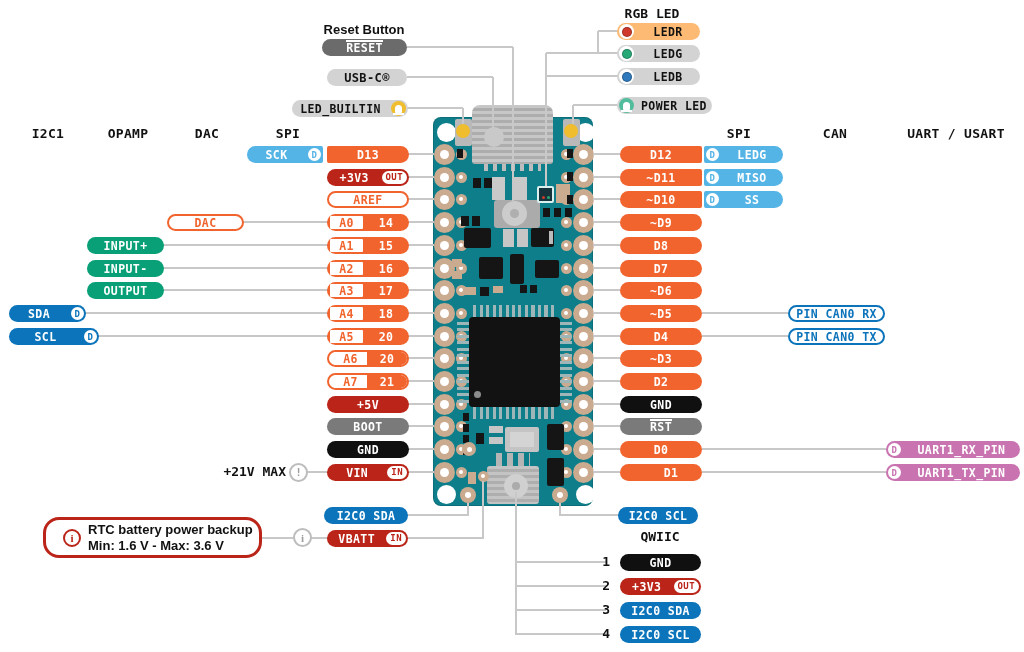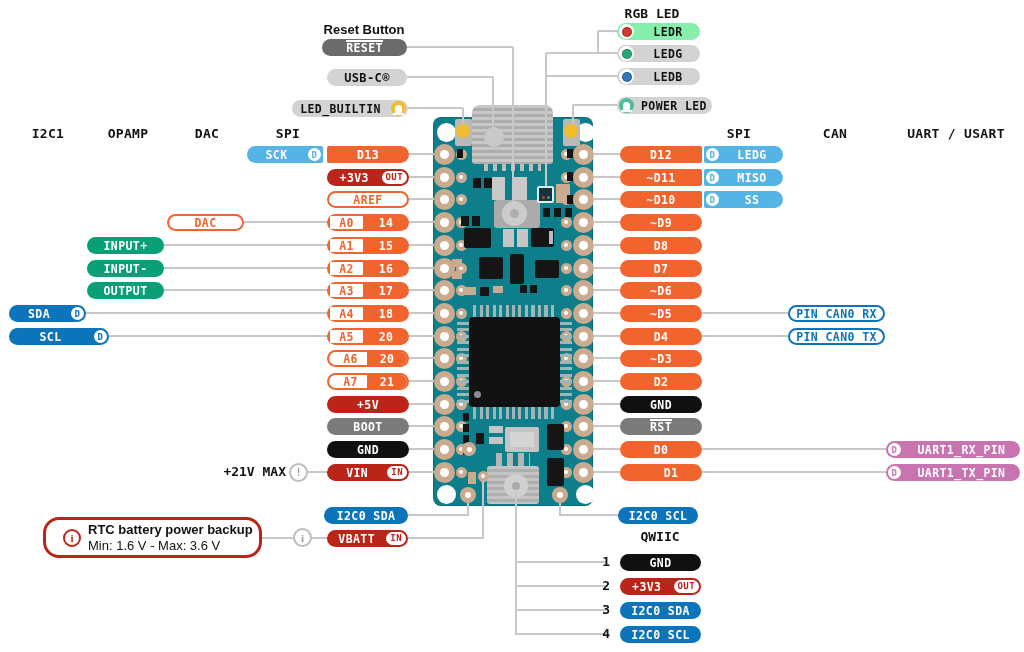--- a/index.html
+++ b/index.html
@@ -351,21 +351,21 @@
       <span class="lbl">18</span>
     </div>
     <div class="pill" style="left: 9px; top: 305px; width: 77px; background: rgb(12, 116, 186);">
       <span class="lbl">SDA</span>
       <span class="dc" style="color: rgb(12, 116, 186);">D</span>
     </div>
     <div class="pill" style="left: 327px; top: 328px; width: 82px; background: rgb(241, 100, 46);">
       <span class="abox" style="color: rgb(241, 100, 46);">A5</span>
       <span class="lbl">20</span>
     </div>
-    <div class="pill" style="left: 9px; top: 328px; width: 100px; background: rgb(12, 116, 186);">
+    <div class="pill" style="left: 9px; top: 328px; width: 90px; background: rgb(12, 116, 186);">
       <span class="lbl">SCL</span>
       <span class="dc" style="color: rgb(12, 116, 186);">D</span>
     </div>
     <div class="pill" style="left: 327px; top: 350px; width: 82px; background: rgb(255, 255, 255); border: 2.5px solid rgb(241, 100, 46);">
       <span class="abox" style="color: rgb(241, 100, 46); margin-left: 5px;">A6</span>
       <span class="afill" style="background: rgb(241, 100, 46);">20</span>
     </div>
     <div class="pill" style="left: 327px; top: 373px; width: 82px; background: rgb(255, 255, 255); border: 2.5px solid rgb(241, 100, 46);">
       <span class="abox" style="color: rgb(241, 100, 46); margin-left: 5px;">A7</span>
       <span class="afill" style="background: rgb(241, 100, 46);">21</span>
@@ -470,21 +470,21 @@
     <div class="pill" style="left: 327px; top: 69px; width: 80px; background: rgb(211, 211, 211); color: rgb(17, 17, 17); font-size: 12px;">
       <span class="lbl">USB-C®</span>
     </div>
     <div class="pill" style="left: 292px; top: 100px; width: 116px; background: rgb(211, 211, 211); color: rgb(17, 17, 17);">
       <span class="lbl">LED_BUILTIN</span>
       <span class="dc" style="background: rgb(239, 189, 45); width: 15px; height: 15px; flex: 0 0 15px;">
         <span class="ledg"></span>
       </span>
     </div>
     <div class="ttl" style="left: 652px; top: 6px;">RGB LED</div>
-    <div class="pill" style="left: 617px; top: 23px; width: 83px; background: #86efac; color: rgb(17, 17, 17);">
+    <div class="pill" style="left: 617px; top: 23px; width: 83px; background: #fdba74; color: rgb(17, 17, 17);">
       <span class="dc" style="width: 15px; height: 15px; flex: 0 0 15px;">
         <span style="width: 10px; height: 10px; border-radius: 50%; border: 1.5px solid rgba(0, 0, 0, 0.25); box-sizing: border-box; display: block; background: rgb(207, 58, 45);"></span>
       </span>
       <span class="lbl">LEDR</span>
     </div>
     <div class="pill" style="left: 617px; top: 45px; width: 83px; background: rgb(211, 211, 211); color: rgb(17, 17, 17);">
       <span class="dc" style="width: 15px; height: 15px; flex: 0 0 15px;">
         <span style="width: 10px; height: 10px; border-radius: 50%; border: 1.5px solid rgba(0, 0, 0, 0.25); box-sizing: border-box; display: block; background: rgb(39, 168, 119);"></span>
       </span>
       <span class="lbl">LEDG</span>
@@ -504,21 +504,21 @@
     <div class="pill" style="left: 324px; top: 507px; width: 84px; background: rgb(12, 116, 186);">
       <span class="lbl">I2C0 SDA</span>
     </div>
     <div class="pill" style="left: 327px; top: 530px; width: 81px; background: rgb(187, 36, 24);">
       <span class="lbl">VBATT</span>
       <span class="bdg" style="color: rgb(187, 36, 24);">IN</span>
     </div>
     <div class="abs" style="left: 43px; top: 517px; width: 219px; height: 41px; background: rgb(255, 255, 255); border: 3px solid rgb(187, 36, 24); border-radius: 16px;"></div>
     <div class="ic" style="left: 63px; top: 529px; width: 18px; height: 18px; border: 2px solid rgb(187, 36, 24); color: rgb(187, 36, 24); font-size: 11px; font-family: &quot;Liberation Serif&quot;, serif;">i</div>
     <div class="txt sans" style="left: 88px; top: 522px; font-weight: 700; font-size: 13px;">RTC battery power backup</div>
-    <div class="txt sans" style="left: 88px; top: 538px; font-weight: 400; font-size: 13px;">Min: 1.6 V - Max: 3.6 V</div>
+    <div class="txt sans" style="left: 88px; top: 538px; font-weight: 700; font-size: 13px;">Min: 1.6 V - Max: 3.6 V</div>
     <div class="ic" style="left: 293px; top: 528px; width: 19px; height: 19px; border: 2px solid rgb(189, 189, 189); color: rgb(158, 158, 158); font-size: 11px; font-family: &quot;Liberation Serif&quot;, serif;">i</div>
     <div class="pill" style="left: 618px; top: 507px; width: 80px; background: rgb(12, 116, 186);">
       <span class="lbl">I2C0 SCL</span>
     </div>
     <div class="ttl" style="left: 660px; top: 529px;">QWIIC</div>
     <div class="num" style="left: 594px; top: 554px; width: 16px;">1</div>
     <div class="pill" style="left: 620px; top: 554px; width: 81px; background: rgb(16, 16, 16);">
       <span class="lbl">GND</span>
     </div>
     <div class="num" style="left: 594px; top: 578px; width: 16px;">2</div>

